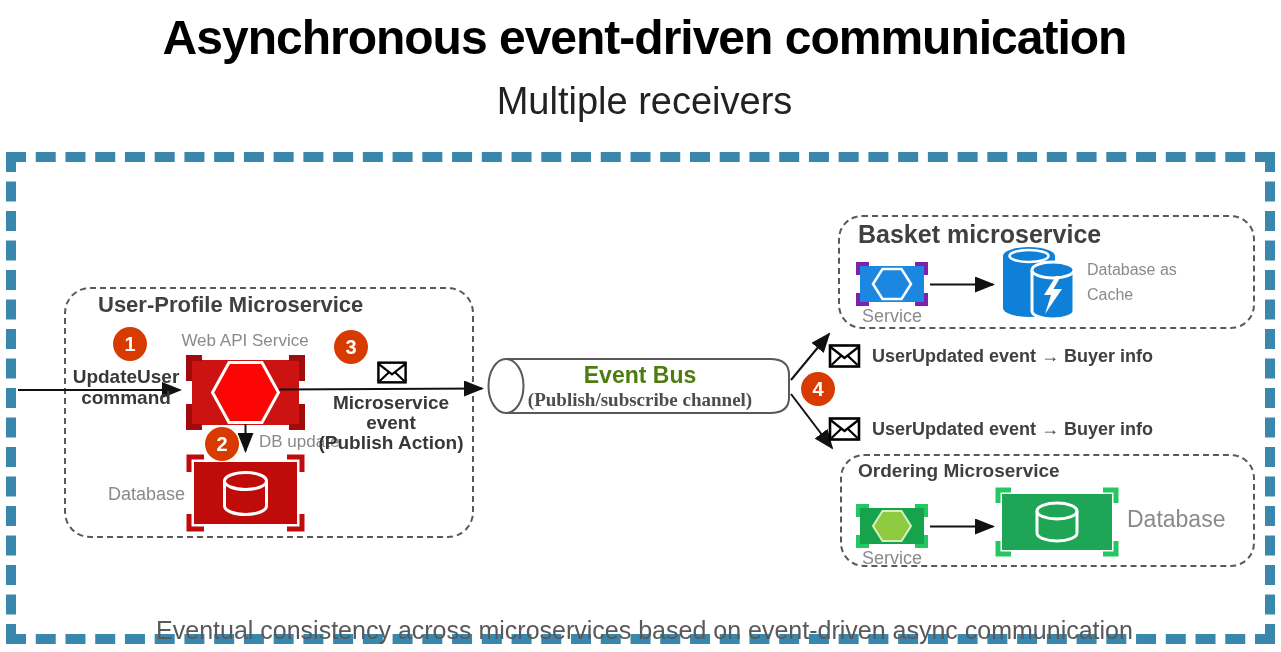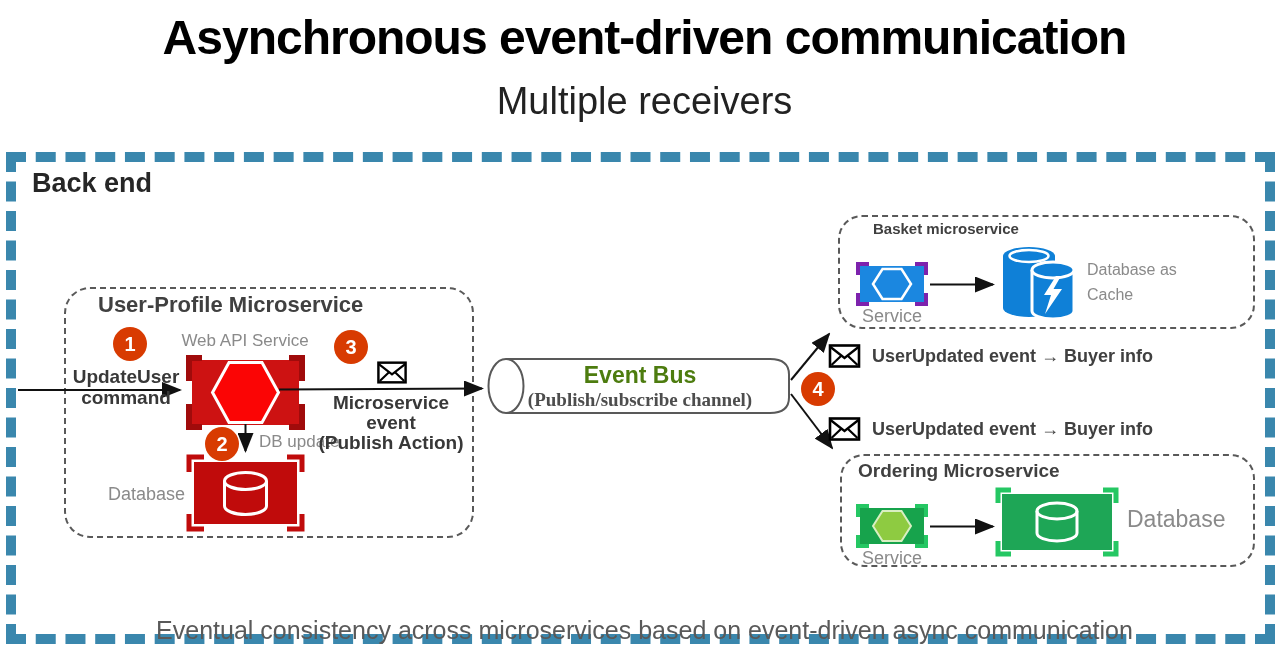--- a/index.html
+++ b/index.html
@@ -24,21 +24,21 @@
   .backend-label{left:32px;top:168px;font-size:27px;font-weight:700;color:#262626;}
   .dashed-box{
     box-sizing:border-box;border:2px dashed var(--outline-gray);
     border-radius:26px;background:transparent;
   }
   .box-user-profile{left:64px;top:287px;width:410px;height:251px;}
   .box-basket{left:838px;top:215px;width:417px;height:114px;border-radius:24px;}
   .box-ordering{left:840px;top:454px;width:415px;height:113px;border-radius:24px;}
   .box-title{font-weight:700;color:var(--text-dark);}
   .up-title{left:98px;top:292px;font-size:22px;}
-  .basket-title{left:858px;top:220px;font-size:15px;margin-left:15px;}
+  .basket-title{left:858px;top:220px;font-size:25px;}
   .ordering-title{left:858px;top:460px;font-size:19px;}
   .gray-label{color:var(--text-gray);font-weight:400;}
   .webapi-label{left:175px;top:331px;width:140px;text-align:center;font-size:17px;}
   .dbupdate-label{left:259px;top:432px;font-size:17px;}
   .database-red-label{left:108px;top:484px;font-size:18px;}
   .service-label-basket{left:852px;top:306px;width:80px;text-align:center;font-size:18px;}
   .service-label-ordering{left:852px;top:548px;width:80px;text-align:center;font-size:18px;}
   .cache-label{left:1087px;top:257px;font-size:16px;line-height:25px;}
   .database-green-label{left:1127px;top:506px;font-size:23px;}
   .bold-note{font-weight:700;color:#383838;}
@@ -69,21 +69,20 @@
 </style>
 </head>
 <body>
 
 <div id="stage">
 
   <div class="abs title txt">Asynchronous event-driven communication</div>
   <div class="abs subtitle txt">Multiple receivers</div>
 
   <div class="abs frame"></div>
-  <div class="abs backend-label txt">Back end</div>
 
   <div class="abs dashed-box box-user-profile"></div>
   <div class="abs dashed-box box-basket"></div>
   <div class="abs dashed-box box-ordering"></div>
 
   <svg class="abs overlay-lines" width="1281" height="652" viewBox="0 0 1281 652">
     <defs>
       <marker id="arr" viewBox="0 0 10 8" refX="9" refY="4" markerWidth="10" markerHeight="8" orient="auto">
         <path d="M0,0 L10,4 L0,8 Z" fill="#111"></path>
       </marker>

